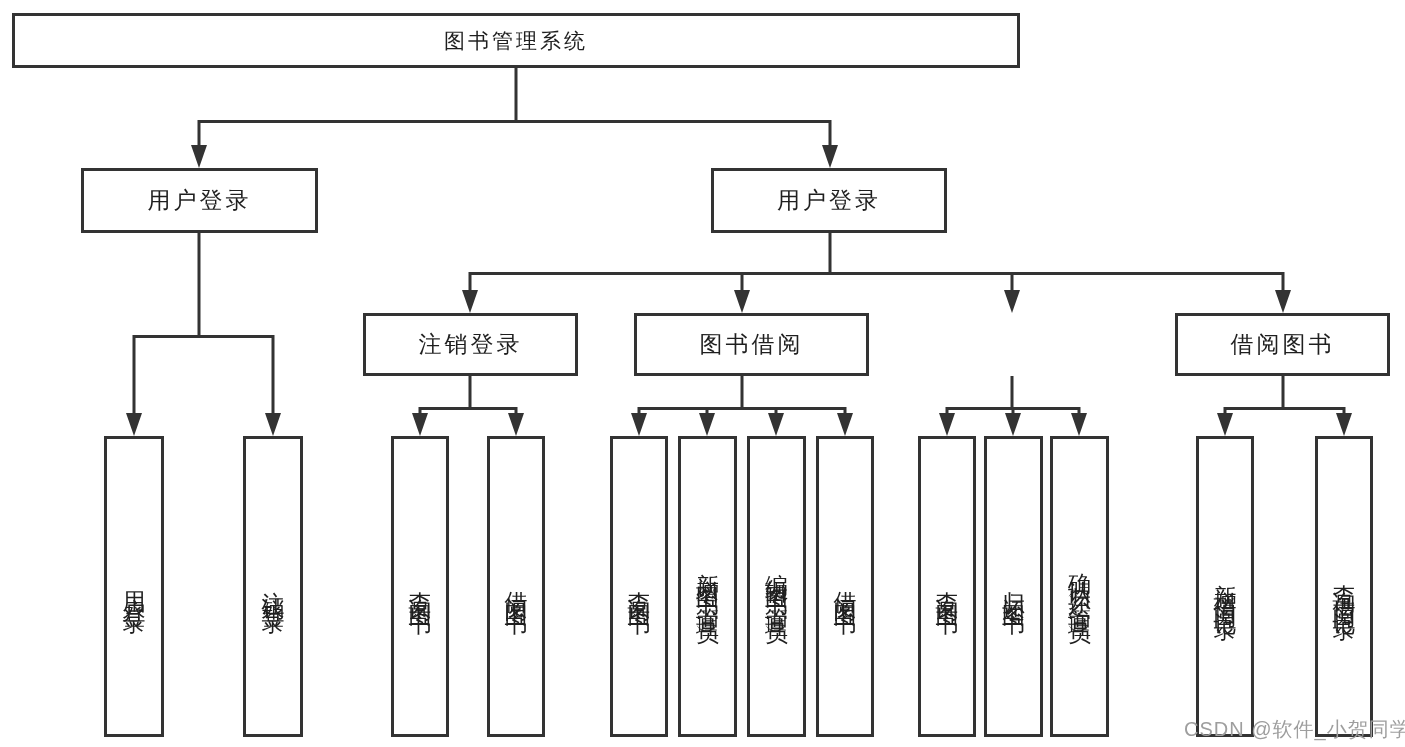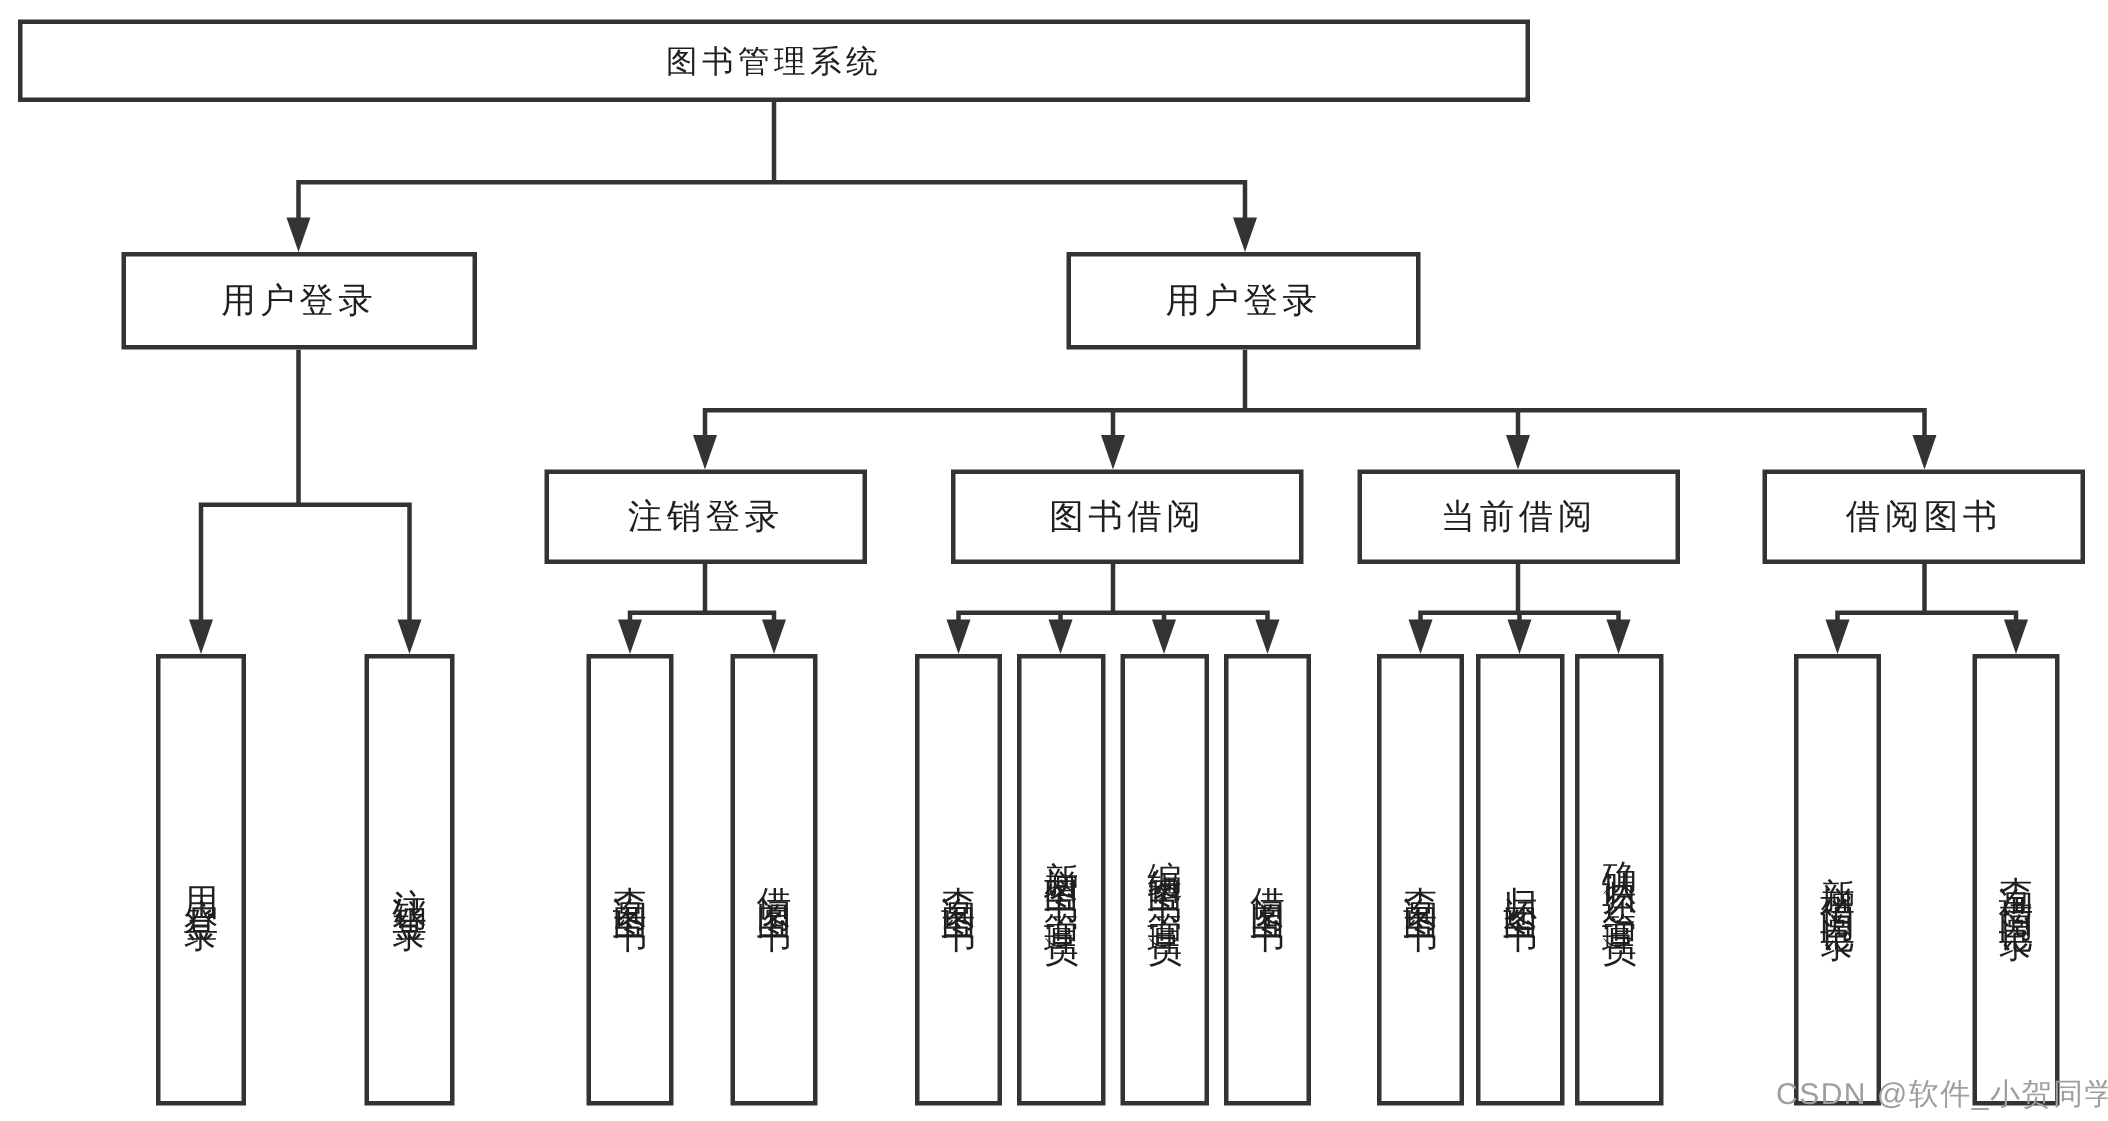--- a/index.html
+++ b/index.html
@@ -110,23 +110,20 @@
   <div class="node" style="left:711px;top:168px;width:236px;height:65px">
     <span class="h-label">用户登录</span>
   </div>
 
   <div class="node" style="left:363px;top:313px;width:215px;height:63px">
     <span class="h-label">注销登录</span>
   </div>
   <div class="node" style="left:634px;top:313px;width:235px;height:63px">
     <span class="h-label">图书借阅</span>
   </div>
-  <div class="node" style="left:905px;top:313px;width:215px;height:63px">
-    <span class="h-label">当前借阅</span>
-  </div>
   <div class="node" style="left:1175px;top:313px;width:215px;height:63px">
     <span class="h-label">借阅图书</span>
   </div>
 
   <div class="node leaf" style="left:104px;top:436px;width:60px;height:301px">用户登录</div>
   <div class="node leaf" style="left:243px;top:436px;width:60px;height:301px">注销登录</div>
 
   <div class="node leaf" style="left:391px;top:436px;width:58px;height:301px">查询图书</div>
   <div class="node leaf" style="left:487px;top:436px;width:58px;height:301px">借阅图书</div>
 

